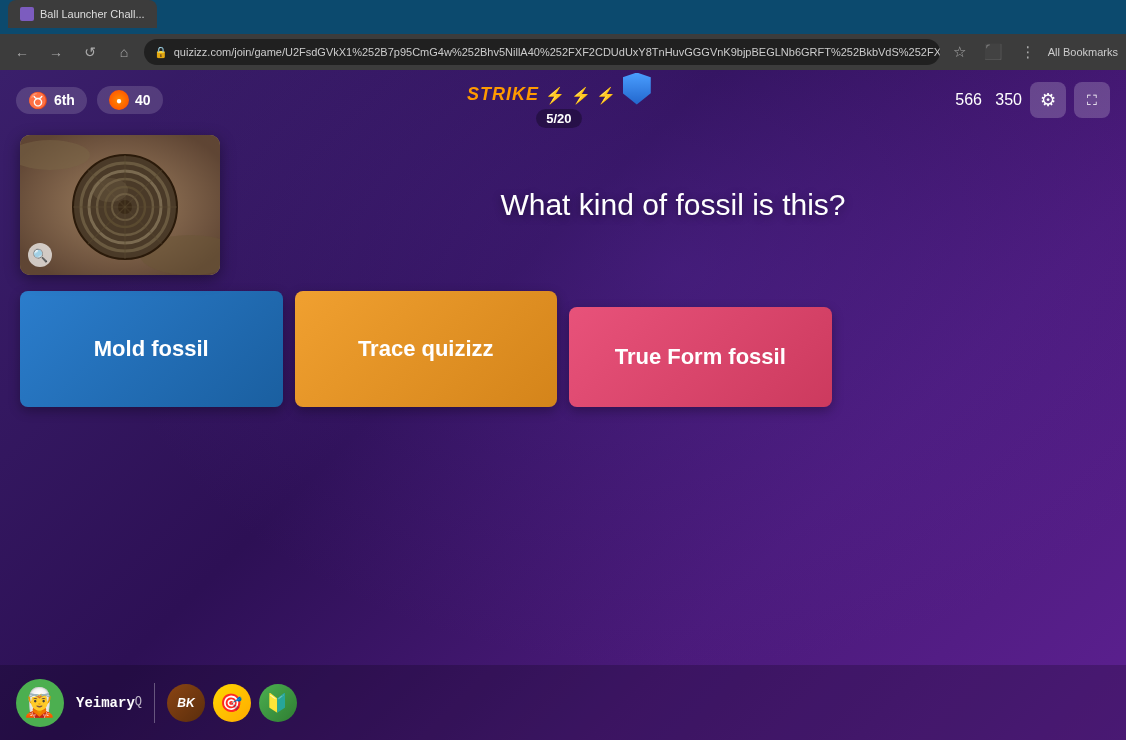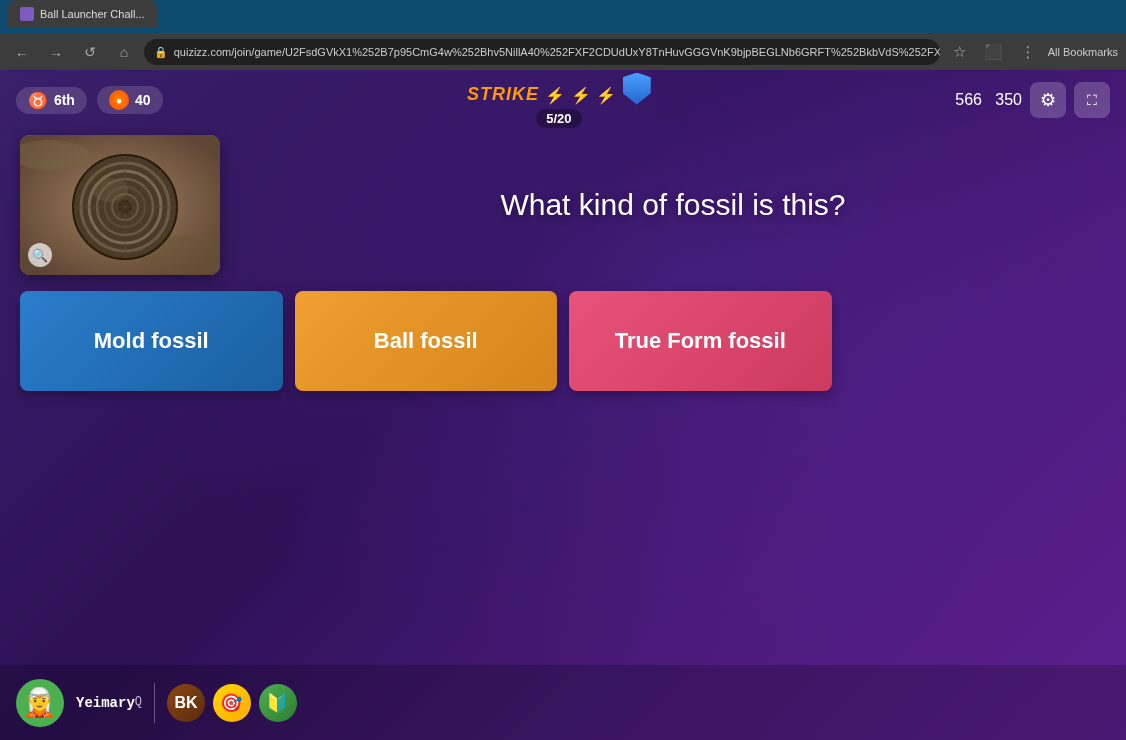--- a/index.html
+++ b/index.html
@@ -359,20 +359,21 @@
     .answer-teal {
       background: linear-gradient(135deg, #2bbdcc, #1a9aac);
     }
 
     .answer-orange {
       background: linear-gradient(135deg, #f0a030, #d4841a);
     }
 
     .answer-pink {
       background: linear-gradient(135deg, #e8527a, #cc3a5e);
+      margin-top: 16px;
     }
 
     
     .player-bar {
       position: absolute;
       bottom: 0;
       left: 0;
       right: 0;
       height: 75px;
       display: flex;
@@ -431,22 +432,23 @@
       display: flex;
       align-items: center;
       justify-content: center;
       font-size: 18px;
       cursor: pointer;
     }
 
     .power-icon-bk {
       background: linear-gradient(135deg, #8B4513, #5a2d0c);
       color: white;
-      font-size: 16px;
+      font-size: 12px;
       font-weight: 700;
+      font-style: italic;
     }
 
     .power-icon-yellow {
       background: linear-gradient(135deg, #ffd700, #ffaa00);
     }
 
     .power-icon-green {
       background: linear-gradient(135deg, #4CAF50, #2e7d32);
     }
   </style>
@@ -555,21 +557,21 @@
         </div>
 
         <div class="question-text">What kind of fossil is this?</div>
       </div>
 
       <div class="answers-grid">
         <button class="answer-btn answer-blue">
           <span>Mold fossil</span>
         </button>
         <button class="answer-btn answer-orange">
-          <span>Ball fossil</span>
+          <span>Trace quizizz</span>
         </button>
         <button class="answer-btn answer-pink">
           <span>True Form fossil</span>
         </button>
       </div>
     </div>
 
     <div class="player-bar">
       <div class="player-avatar">
         <span>🧝</span>

